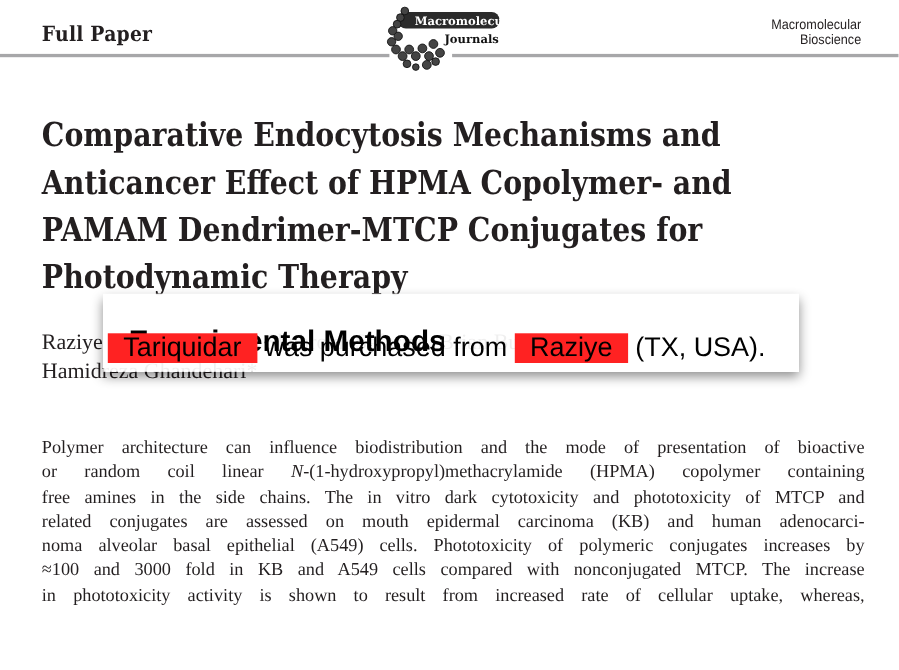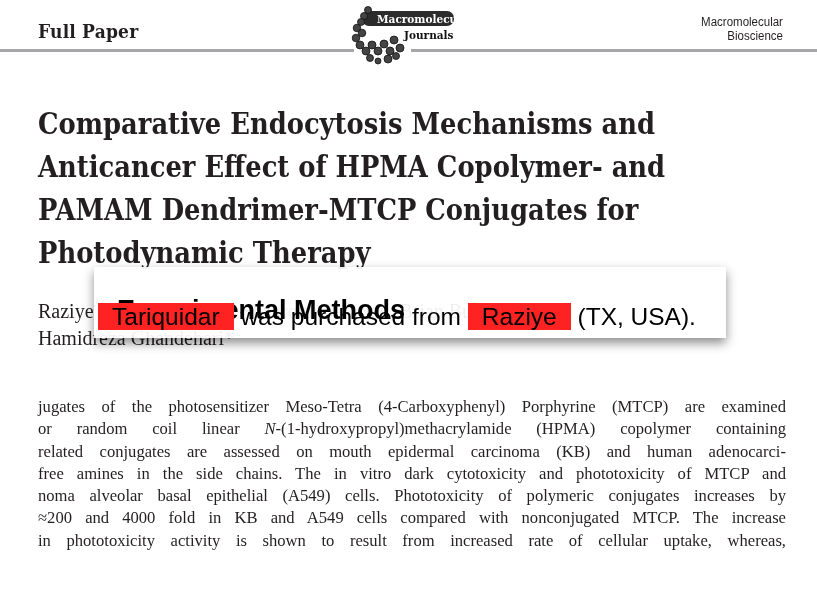--- a/index.html
+++ b/index.html
@@ -101,26 +101,26 @@
   <div>PAMAM Dendrimer-MTCP Conjugates for</div>
   <div>Photodynamic Therapy</div>
 </div>
 
 <div class="authors">
   <div>Raziye Mohammadpour, Shahrokh Safarian, Brian Buckway,</div>
   <div>Hamidreza Ghandehari*</div>
 </div>
 
 <div class="abstract">
-  <span class="line">jugates of the photosensitizer Meso-Tetra (4-Carboxyphenyl) Porphyrine (MTCP) are examined</span>
+  <span class="line">Polymer architecture can influence biodistribution and the mode of presentation of bioactive</span>
   <span class="line"><span>or random coil linear </span><i>N</i><span>-(1-hydroxypropyl)methacrylamide (HPMA) copolymer containing</span></span>
+  <span class="line">free amines in the side chains. The in vitro dark cytotoxicity and phototoxicity of MTCP and</span>
   <span class="line">related conjugates are assessed on mouth epidermal carcinoma (KB) and human adenocarci-</span>
-  <span class="line">free amines in the side chains. The in vitro dark cytotoxicity and phototoxicity of MTCP and</span>
   <span class="line">noma alveolar basal epithelial (A549) cells. Phototoxicity of polymeric conjugates increases by</span>
-  <span class="line">≈200 and 4000 fold in KB and A549 cells compared with nonconjugated MTCP. The increase</span>
+  <span class="line">≈100 and 3000 fold in KB and A549 cells compared with nonconjugated MTCP. The increase</span>
   <span class="line">in phototoxicity activity is shown to result from increased rate of cellular uptake, whereas,</span>
 </div>
 
 <div class="overlay">
   <div class="overlay-title">Experimental Methods</div>
   <div class="overlay-line">
     <span class="hl">Tariquidar</span><span> was purchased from </span><span class="hl">Raziye</span><span> (TX, USA).</span>
   </div>
 </div>
 

